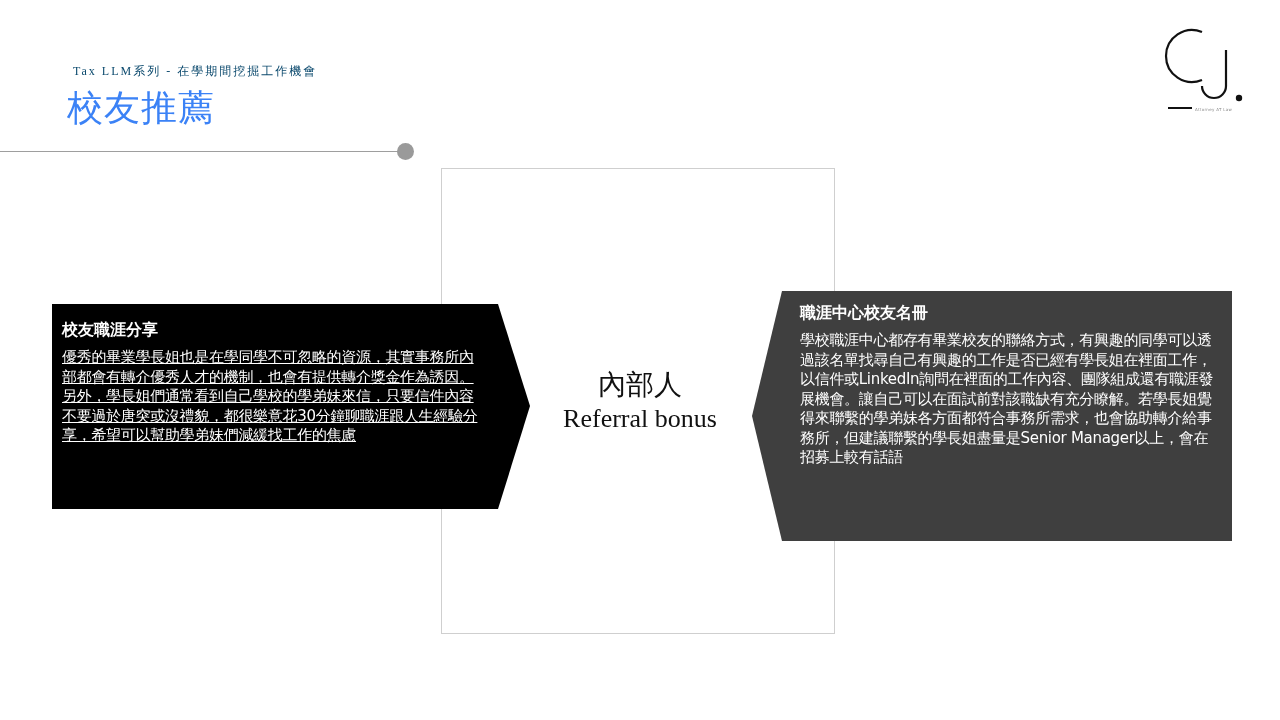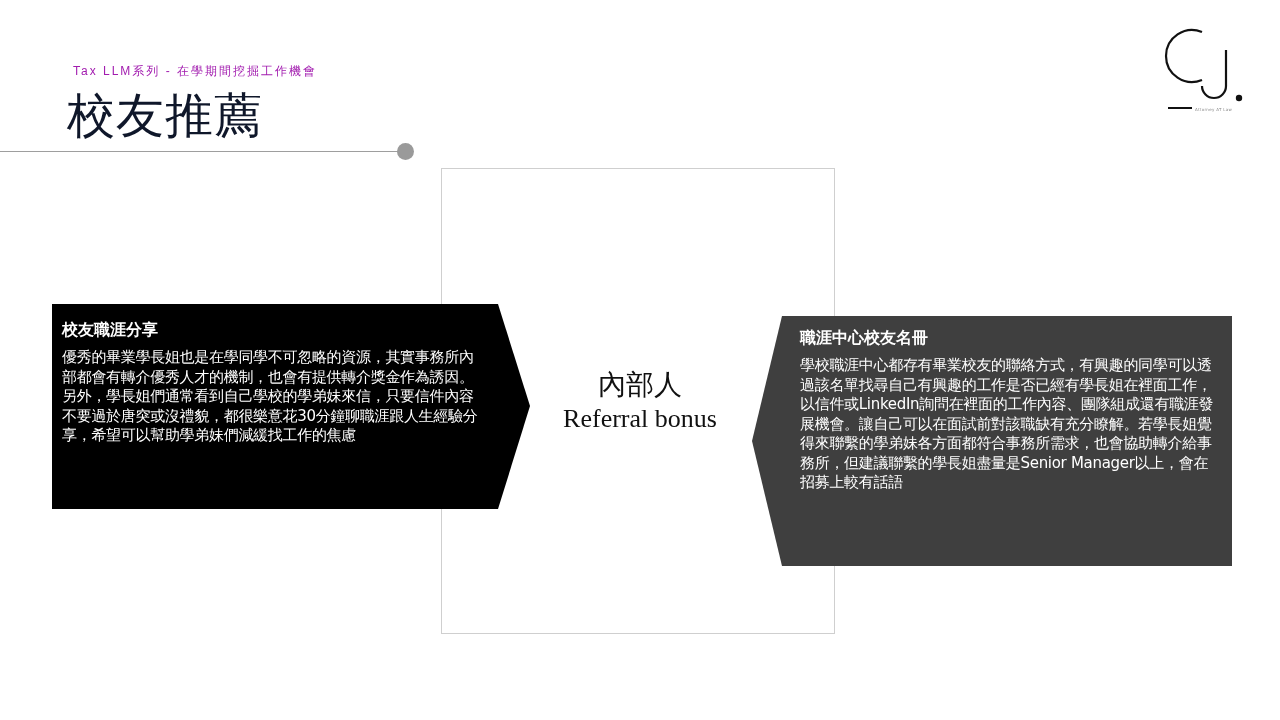--- a/index.html
+++ b/index.html
@@ -14,30 +14,30 @@
       overflow: hidden;
       font-family: "DejaVu Sans", "Liberation Sans", sans-serif;
       color: #111;
     }
     .subtitle {
       position: absolute;
       left: 73px;
       top: 63px;
       font-size: 12px;
       letter-spacing: 2px;
-      color: #a21caf;
-      font-family: Liberation Sans, sans-serif;
+      color: #0c4a6e;
+      font-family: Liberation Serif, serif;
     }
     .title {
       position: absolute;
       left: 67px;
       top: 84px;
-      font-size: 48px;
+      font-size: 36px;
       font-weight: 300;
-      color: #0f172a;
+      color: #3b82f6;
       letter-spacing: 1px;
       font-family: "DejaVu Sans", sans-serif;
     }
     .divider-line {
       position: absolute;
       left: 0;
       top: 151px;
       width: 400px;
       height: 1px;
       background: #9e9e9e;
@@ -107,21 +107,21 @@
       height: 205px;
       background: #000;
       clip-path: polygon(0 0, 446px 0, 478px 102px, 446px 205px, 0 205px);
       color: #fff;
       box-sizing: border-box;
       padding: 14px 12px 0 10px;
     }
     .right-panel {
       position: absolute;
       left: 752px;
-      top: 316px;
+      top: 291px;
       width: 480px;
       height: 250px;
       background: #3f3f3f;
       clip-path: polygon(30px 0, 480px 0, 480px 250px, 30px 250px, 0 125px);
       color: #fff;
       box-sizing: border-box;
       padding: 10px 14px 0 48px;
     }
     .panel-heading {
       font-size: 16px;
@@ -130,21 +130,21 @@
       margin-bottom: 6px;
       font-family: "DejaVu Sans", sans-serif;
     }
     .panel-body {
       font-size: 15px;
       line-height: 19.5px;
       font-family: "DejaVu Sans", sans-serif;
       letter-spacing: -0.3px;
       word-break: break-all;
     }
-    .left-panel .panel-body { width: 420px; }
+    .left-panel .panel-body { width: 420px; text-decoration: underline; }
     .right-panel .panel-body { width: 420px; }
   </style>
 </head>
 <body>
 
 <div class="subtitle">Tax LLM系列 - 在學期間挖掘工作機會</div>
 <div class="title">校友推薦</div>
 
 <div class="divider-line"></div>
 <div class="divider-dot"></div>

